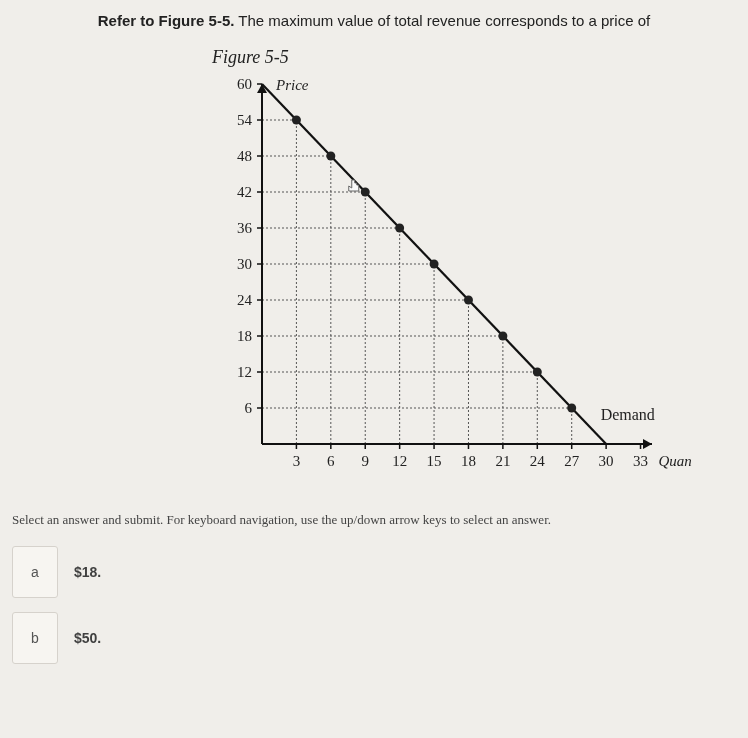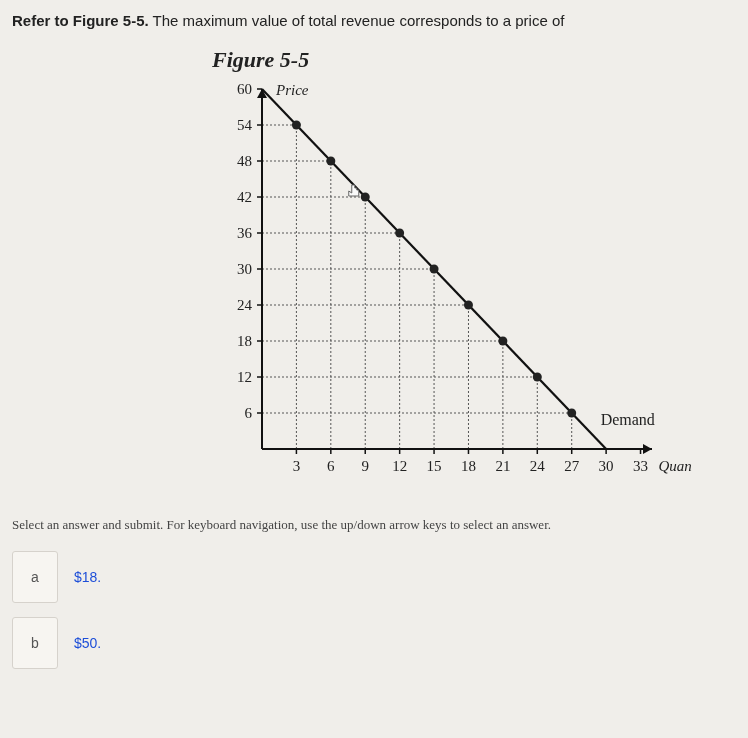--- a/index.html
+++ b/index.html
@@ -7,31 +7,32 @@
       font-family: Arial, sans-serif;
       background: #f0eeea;
       padding: 12px;
       width: 748px;
       color: #333;
     }
     .question {
       font-size: 15px;
       margin-bottom: 18px;
       color: #222;
+      text-align: center;
     }
     .question .bold { font-weight: bold; }
     .figure-container {
       margin-left: 180px;
       margin-bottom: 22px;
     }
     .figure-title {
       font-family: Georgia, 'Times New Roman', serif;
-      font-weight: bold;
+      font-weight: normal;
       font-style: italic;
-      font-size: 22px;
+      font-size: 18px;
       margin-left: 20px;
       margin-bottom: 2px;
       color: #222;
     }
     .chart {
       position: relative;
       width: 500px;
       height: 420px;
     }
     .instructions {
@@ -57,23 +58,24 @@
       font-size: 14px;
       color: #555;
       margin-right: 0;
     }
     .answer-text {
       flex: 1;
       display: flex;
       align-items: center;
       padding-left: 16px;
       font-size: 14px;
-      color: #1d4ed8;
+      color: #404040;
       border-top: 1px solid transparent;
       border-bottom: 1px solid transparent;
+      font-weight: bold;
     }
   </style>
 </head>
 <body>
 
 <div class="question">
   <span class="bold">Refer to Figure 5-5.</span><span> The maximum value of total revenue corresponds to a price of</span>
 </div>
 
 <div class="figure-container">

